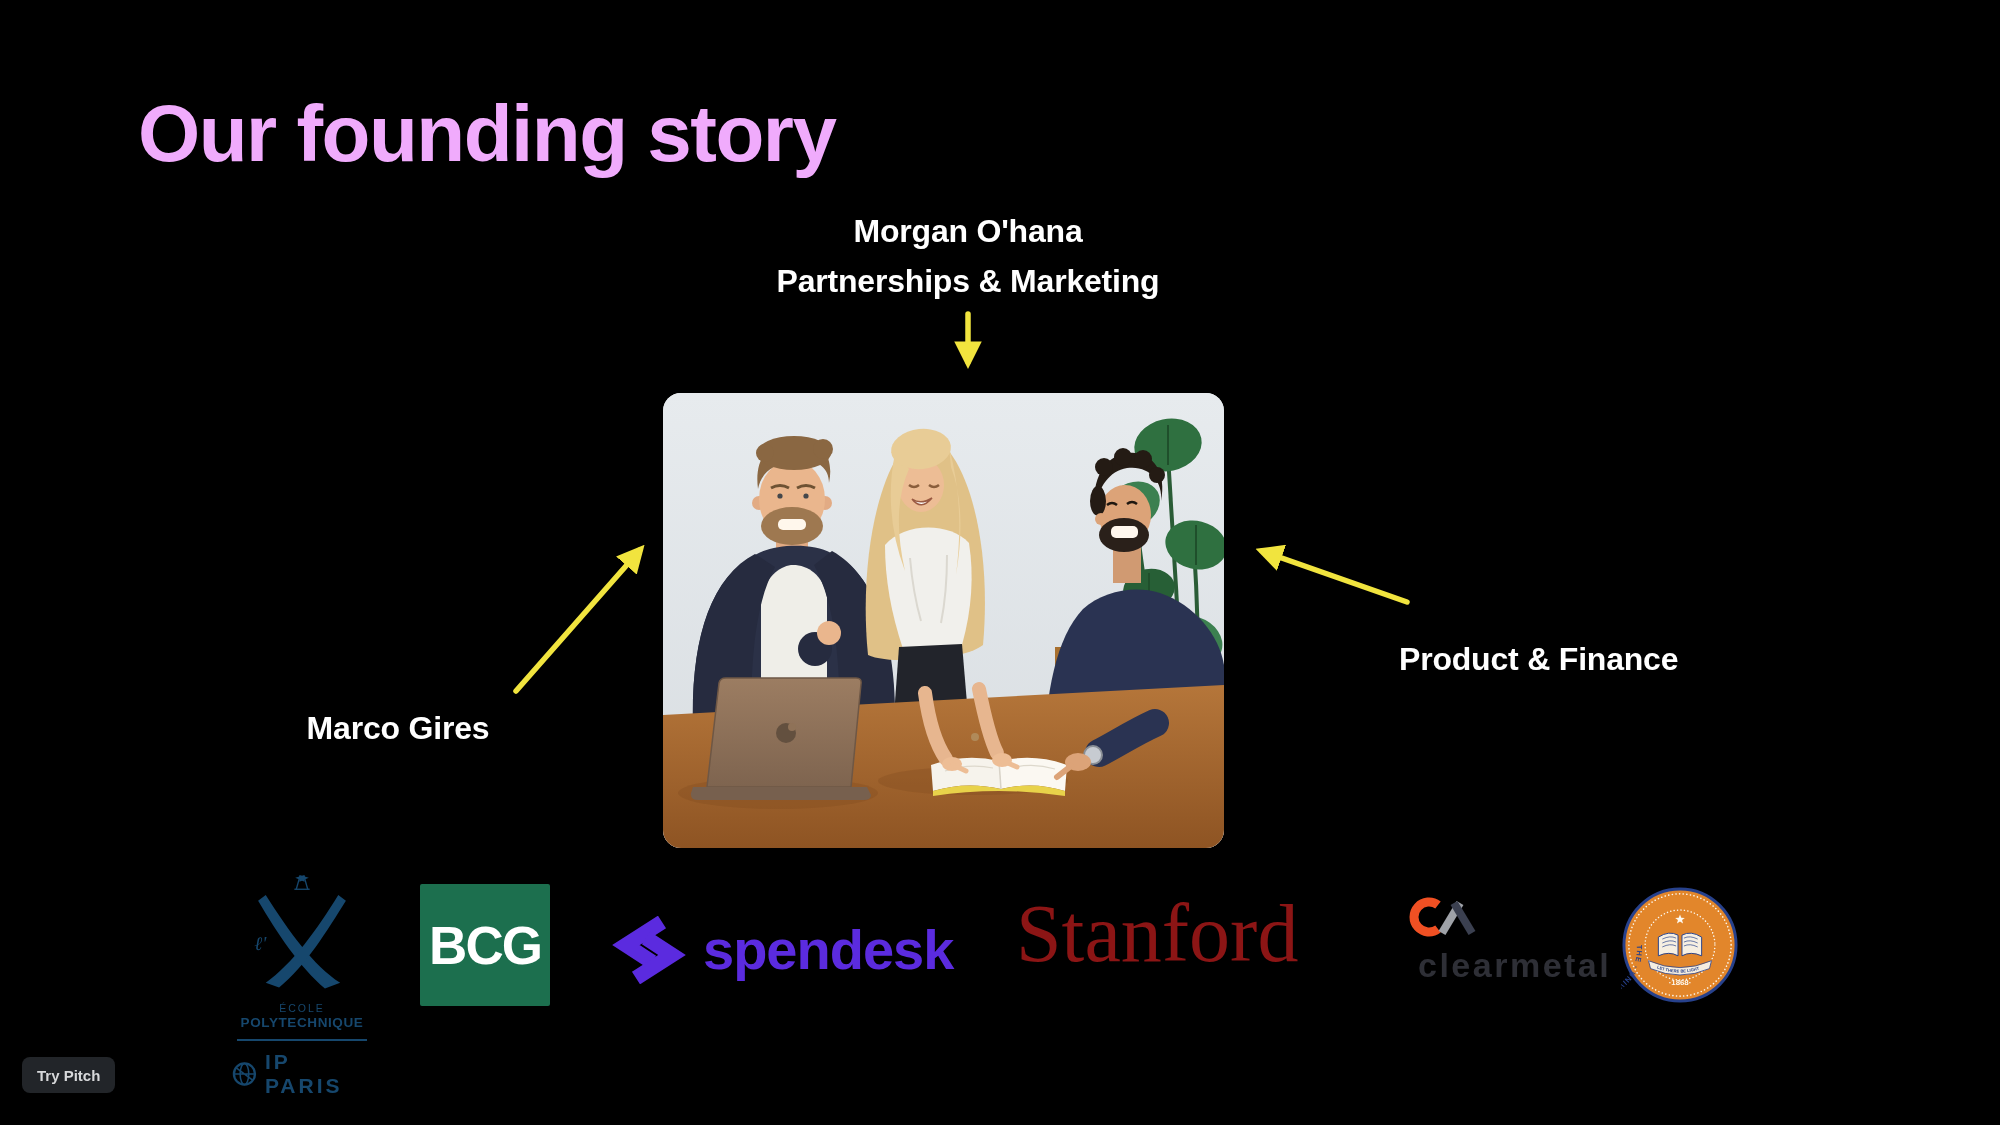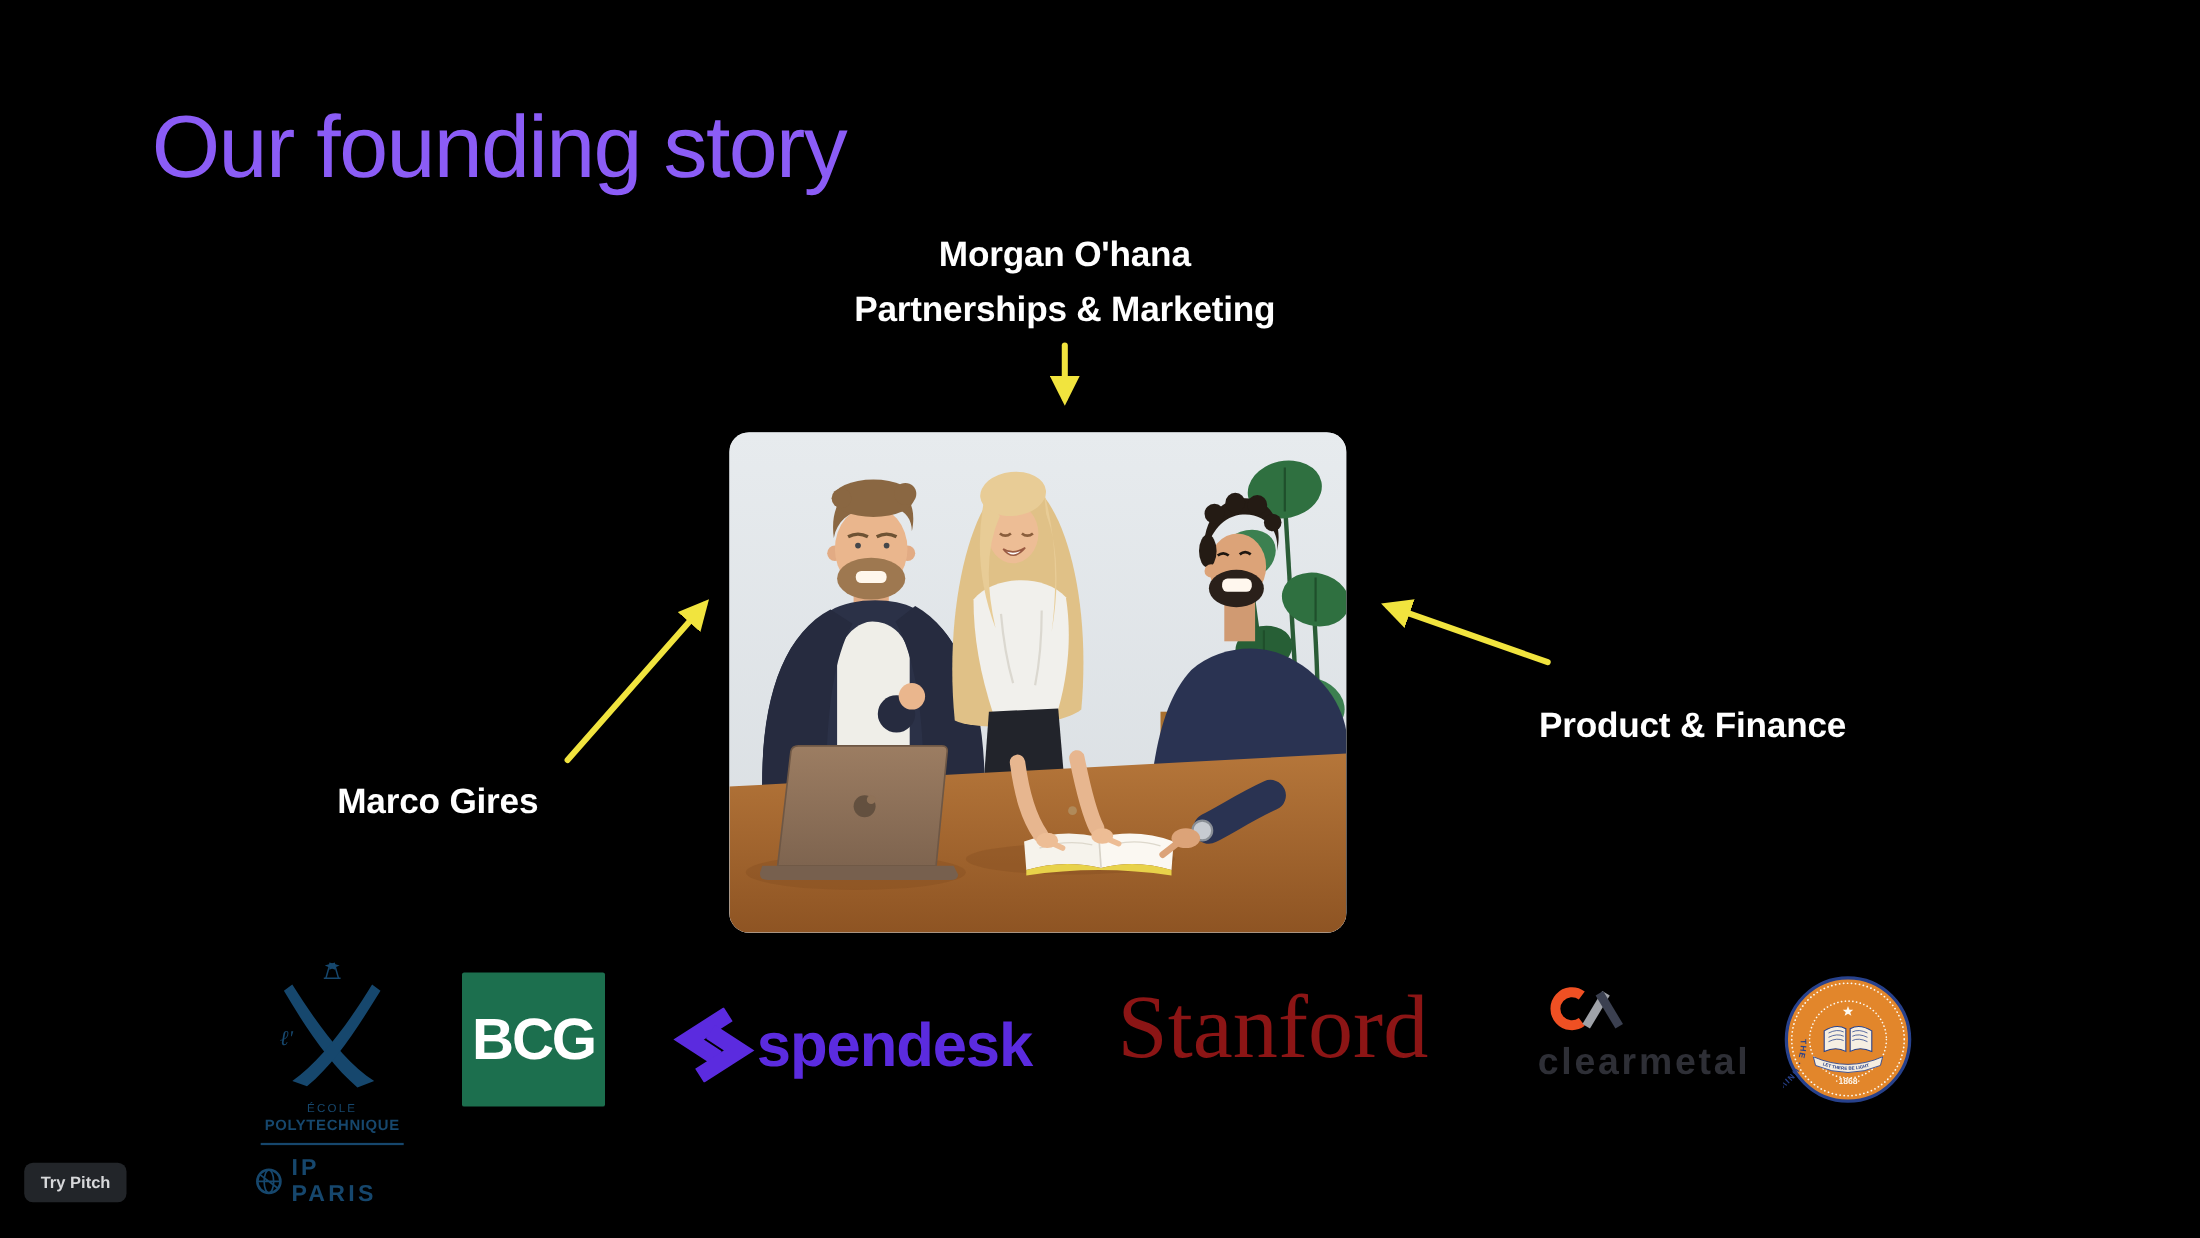--- a/index.html
+++ b/index.html
@@ -1,48 +1,48 @@
 <!DOCTYPE html>
 <html><head>
 <meta charset="utf-8">
 <style>
   html,body{margin:0;padding:0;background:#000;}
   .slide{position:relative;width:2000px;height:1125px;background:#000000;overflow:hidden;
          font-family:"Liberation Sans",sans-serif;}
-  .title{position:absolute;left:138px;top:88px;font-size:80px;font-weight:400;
-         letter-spacing:-1.5px;color:#8b5cf6;white-space:nowrap;}
+  .title{position:absolute;left:138px;top:88px;font-size:80px;font-weight:700;
+         letter-spacing:-1.5px;color:#f0abfc;white-space:nowrap;}
   .founder{position:absolute;color:#FFFFFF;font-weight:700;font-size:32px;line-height:50px;
            letter-spacing:-0.2px;white-space:nowrap;}
   .founder.morgan{left:968px;top:206px;transform:translateX(-50%);text-align:center;}
   .founder.marco{left:398px;top:703px;transform:translateX(-50%);text-align:center;}
   .founder.jordane{left:1399px;top:634px;text-align:left;}
   .arrows{position:absolute;left:0;top:0;width:2000px;height:1125px;pointer-events:none;}
   .photo{position:absolute;left:663px;top:393px;width:561px;height:455px;border-radius:18px;
          overflow:hidden;background:#DFE4E8;}
   .photo svg{display:block;}
   .logo{position:absolute;}
   .logo-x{left:232px;top:874px;width:140px;display:flex;flex-direction:column;align-items:center;
           color:#16476D;}
   .logo-x .l-small{font-size:10.5px;letter-spacing:2px;margin-top:2px;}
   .logo-x .l-large{font-size:13.5px;font-weight:700;letter-spacing:0.6px;margin-top:1px;}
   .logo-x .divider{width:130px;height:2px;background:#16476D;margin:9px 0;}
   .logo-x .ip-row{display:flex;align-items:center;gap:8px;}
   .logo-x .ip-label{font-size:21px;font-weight:700;letter-spacing:3px;}
   .logo-bcg{left:420px;top:884px;width:130px;height:122px;background:#1C6F4E;border-radius:2px;
             display:flex;align-items:center;justify-content:center;}
   .logo-bcg span{color:#FFFFFF;font-size:53px;font-weight:700;letter-spacing:-2px;}
-  .logo-spendesk{left:610px;top:916px;display:flex;align-items:center;text-decoration:underline;}
+  .logo-spendesk{left:610px;top:916px;display:flex;align-items:center;gap:15px;text-decoration:underline;}
   .logo-spendesk span{color:#5B2BDF;font-size:56px;font-weight:700;letter-spacing:-1px;
                       line-height:68px;}
   .logo-stanford{left:1016px;top:890px;font-family:"Liberation Serif",serif;font-size:82px;
                  color:#8C1515;line-height:88px;}
   .logo-clearmetal{left:1398px;top:896px;display:flex;flex-direction:column;}
   .logo-clearmetal svg{margin-left:10px;}
   .logo-clearmetal span{color:#2E2F36;font-size:34px;font-weight:700;letter-spacing:2.5px;
-                        margin-top:8px;}
+                        margin-top:8px;margin-left:20px;}
   .logo-berkeley{left:1621px;top:886px;}
   .cta{position:absolute;left:22px;top:1057px;height:36px;padding:4px 15px;background:#222529;
        color:#D7D8DA;font-family:"Liberation Sans",sans-serif;font-size:15px;font-weight:700;
        border:none;border-radius:8px;cursor:pointer;}
 </style>
 </head>
 <body>
 
 <div class="slide">
 

